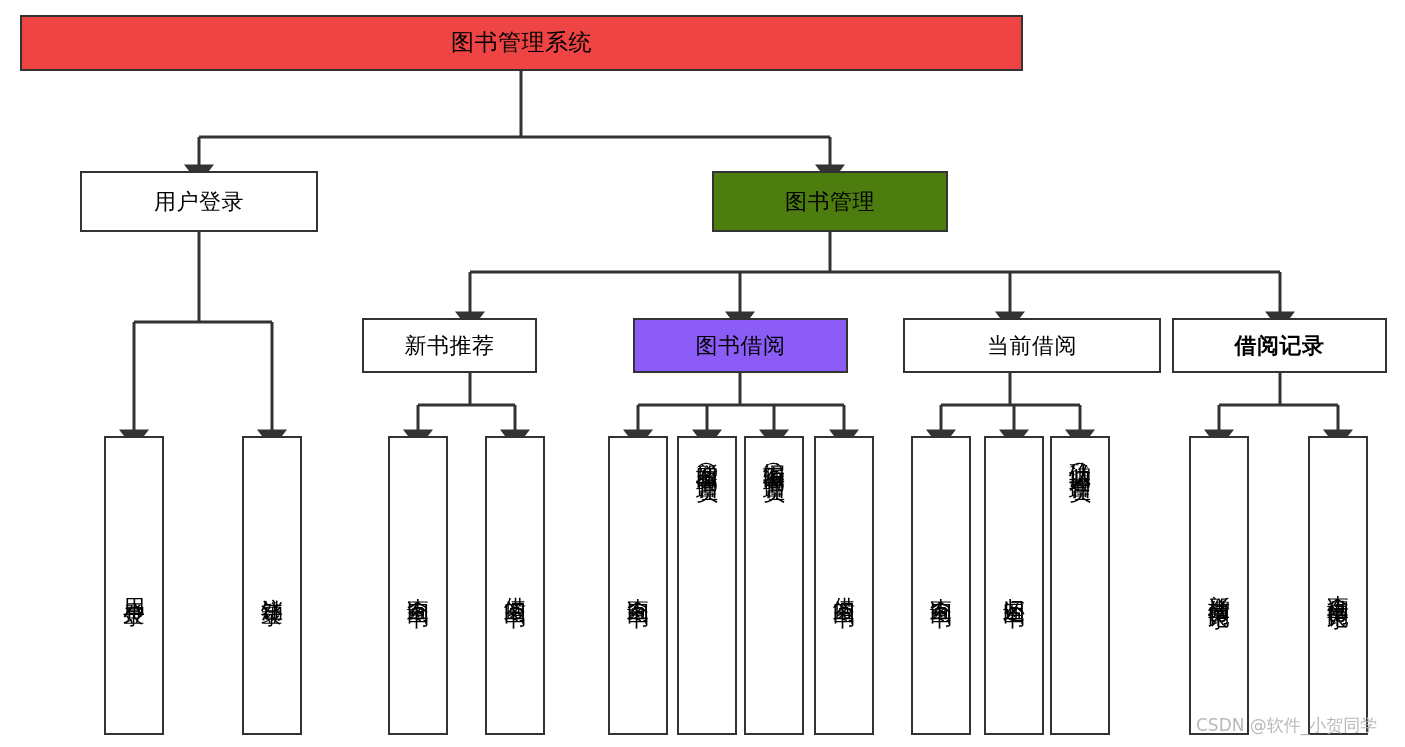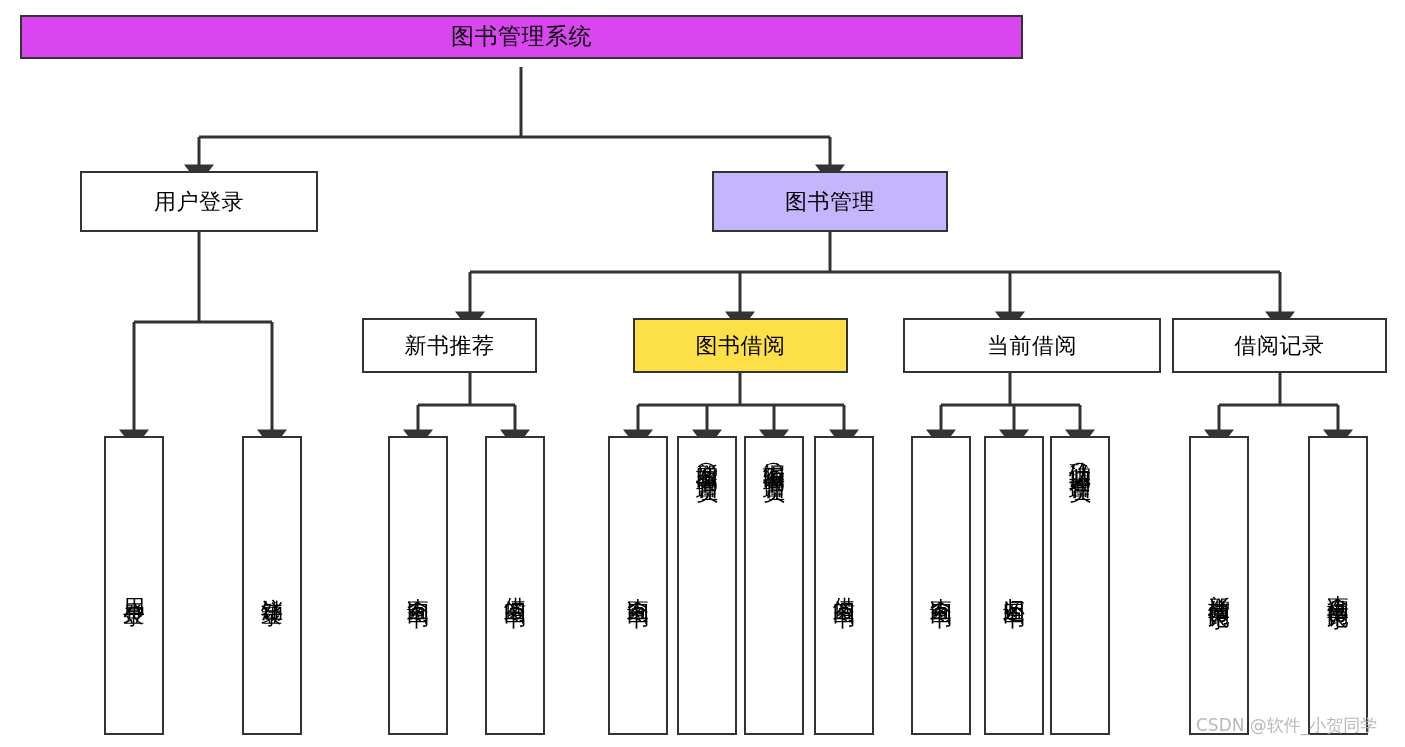--- a/index.html
+++ b/index.html
@@ -120,39 +120,39 @@
         <path d="M1014,405 L1014,436" marker-end="url(#arrowhead)"></path>
         <path d="M1080,405 L1080,436" marker-end="url(#arrowhead)"></path>
         <path d="M1280,373 L1280,405"></path>
         <path d="M1219,405 L1338,405"></path>
         <path d="M1219,405 L1219,436" marker-end="url(#arrowhead)"></path>
         <path d="M1338,405 L1338,436" marker-end="url(#arrowhead)"></path>
       </g>
   </svg>
 
   <div id="node-layer">
-      <div class="node horiz root" id="node-root" style="left: 20px; top: 15px; width: 1003px; height: 44px; border-color: rgb(51, 51, 51); background: #d946ef;">
+      <div class="node horiz root" id="node-root" style="left: 20px; top: 15px; width: 1003px; height: 56px; border-color: rgb(51, 51, 51); background: #ef4444;">
         <span class="node-label">图书管理系统</span>
       </div>
       <div class="node horiz" id="node-l1a" style="left: 80px; top: 171px; width: 238px; height: 61px; border-color: rgb(51, 51, 51); background: rgb(255, 255, 255);">
         <span class="node-label">用户登录</span>
       </div>
-      <div class="node horiz" id="node-l1b" style="left: 712px; top: 171px; width: 236px; height: 61px; border-color: rgb(51, 51, 51); background: #c4b5fd;">
+      <div class="node horiz" id="node-l1b" style="left: 712px; top: 171px; width: 236px; height: 61px; border-color: rgb(51, 51, 51); background: #4d7c0f;">
         <span class="node-label">图书管理</span>
       </div>
       <div class="node horiz" id="node-l2a" style="left: 362px; top: 318px; width: 175px; height: 55px; border-color: rgb(51, 51, 51); background: rgb(255, 255, 255);">
         <span class="node-label">新书推荐</span>
       </div>
-      <div class="node horiz" id="node-l2b" style="left: 633px; top: 318px; width: 215px; height: 55px; border-color: rgb(51, 51, 51); background: #fde047;">
+      <div class="node horiz" id="node-l2b" style="left: 633px; top: 318px; width: 215px; height: 55px; border-color: rgb(51, 51, 51); background: #8b5cf6;">
         <span class="node-label">图书借阅</span>
       </div>
       <div class="node horiz" id="node-l2c" style="left: 903px; top: 318px; width: 258px; height: 55px; border-color: rgb(51, 51, 51); background: rgb(255, 255, 255);">
         <span class="node-label">当前借阅</span>
       </div>
-      <div class="node horiz" id="node-l2d" style="left: 1172px; top: 318px; width: 215px; height: 55px; border-color: rgb(51, 51, 51); background: rgb(255, 255, 255);">
+      <div class="node horiz" id="node-l2d" style="left: 1172px; top: 318px; width: 215px; height: 55px; border-color: rgb(51, 51, 51); background: rgb(255, 255, 255); font-weight: bold;">
         <span class="node-label">借阅记录</span>
       </div>
       <div class="node vert centered" id="node-n01" style="left: 104px; top: 436px; width: 60px; height: 299px; border-color: rgb(51, 51, 51); background: rgb(255, 255, 255);">
         <span class="node-label">用户登录</span>
       </div>
       <div class="node vert centered" id="node-n02" style="left: 242px; top: 436px; width: 60px; height: 299px; border-color: rgb(51, 51, 51); background: rgb(255, 255, 255);">
         <span class="node-label">注销登录</span>
       </div>
       <div class="node vert centered" id="node-n03" style="left: 388px; top: 436px; width: 60px; height: 299px; border-color: rgb(51, 51, 51); background: rgb(255, 255, 255);">
         <span class="node-label">查询图书</span>

